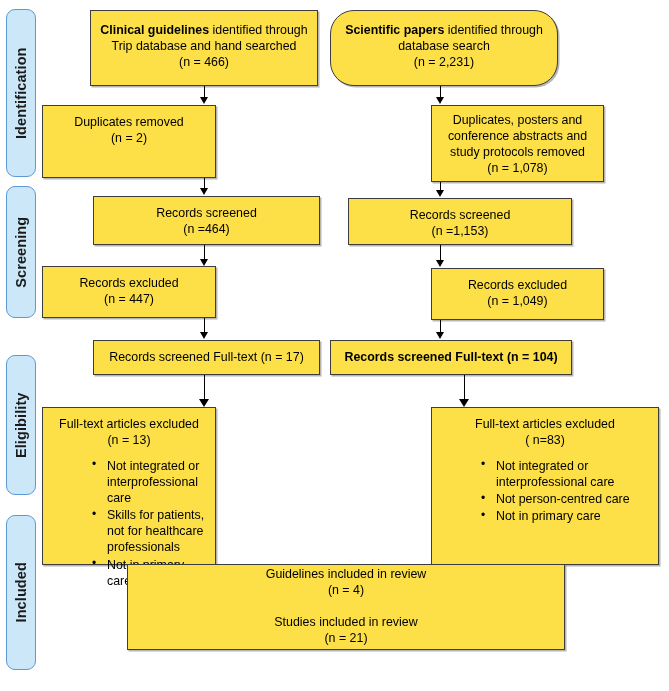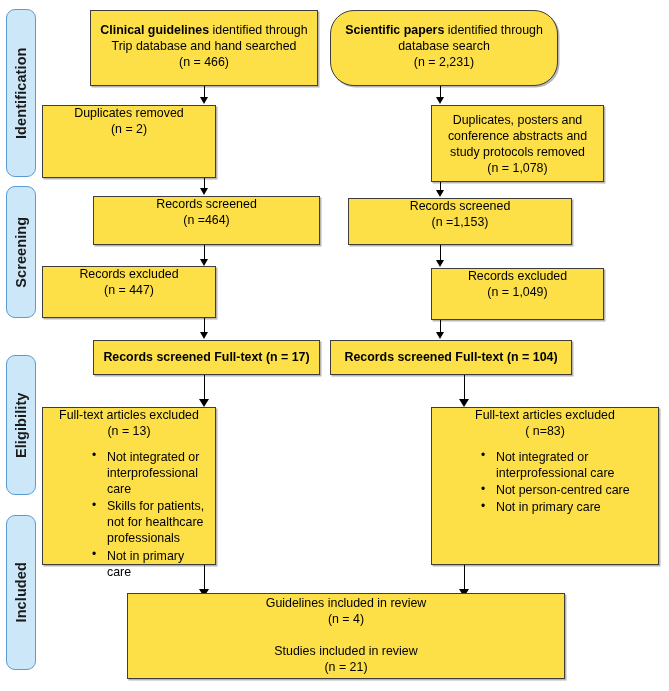--- a/index.html
+++ b/index.html
@@ -48,21 +48,21 @@
     font-size: 12.4px;
     color: #000000;
     line-height: 1.28;
   }
   .box .box-text {
     display: block;
     text-align: center;
     white-space: pre-line;
   }
 
-  .box.pad-top-9 { }
+  .box.pad-top-9 { padding-top: 9px; }
   .box.pad-top-7 { padding-top: 7px; }
   .box.pad-top-12 { padding-top: 12px; }
 
   .box.vcenter {
     display: flex;
     align-items: center;
     justify-content: center;
   }
 
   
@@ -193,21 +193,21 @@
     <span class="box-text">Records excluded
 (n = 1,049)</span>
   </div>
 
   <div class="conn" style="left:204px; top:318px; height:16px;"></div>
   <div class="arrowhead small" style="left:200px; top:332px;"></div>
 
   <div class="conn" style="left:440px; top:320px; height:14px;"></div>
   <div class="arrowhead small" style="left:436px; top:332px;"></div>
 
-  <div class="box vcenter" style="left:93px; top:340px; width:227px; height:35px;font-weight:bold;">
+  <div class="box vcenter" style="left:93px; top:340px; width:227px; height:35px;">
     <span class="box-text">Records screened Full-text (n = 17)</span>
   </div>
 
   <div class="box vcenter" style="left:330px; top:340px; width:242px; height:35px;font-weight:bold;">
     <span class="box-text">Records screened Full-text (n = 104)</span>
   </div>
 
   <div class="conn" style="left:204px; top:375px; height:27px;"></div>
   <div class="arrowhead" style="left:199px; top:399px;"></div>
 
@@ -233,21 +233,21 @@
       <li>Not in primary care</li>
     </ul>
   </div>
 
   <div class="conn" style="left:204px; top:565px; height:27px;"></div>
   <div class="arrowhead" style="left:199px; top:589px;"></div>
 
   <div class="conn" style="left:464px; top:565px; height:27px;"></div>
   <div class="arrowhead" style="left:459px; top:589px;"></div>
 
-  <div class="box vcenter" style="left:127px; top:593px; width:438px; height:86px;">
+  <div class="box vcenter" style="left:127px; top:564px; width:438px; height:86px;">
     <span class="box-text">Guidelines included in review
 (n = 4)
 
 Studies included in review
 (n = 21)</span>
   </div>
 
 </div>
 
 </body></html>

